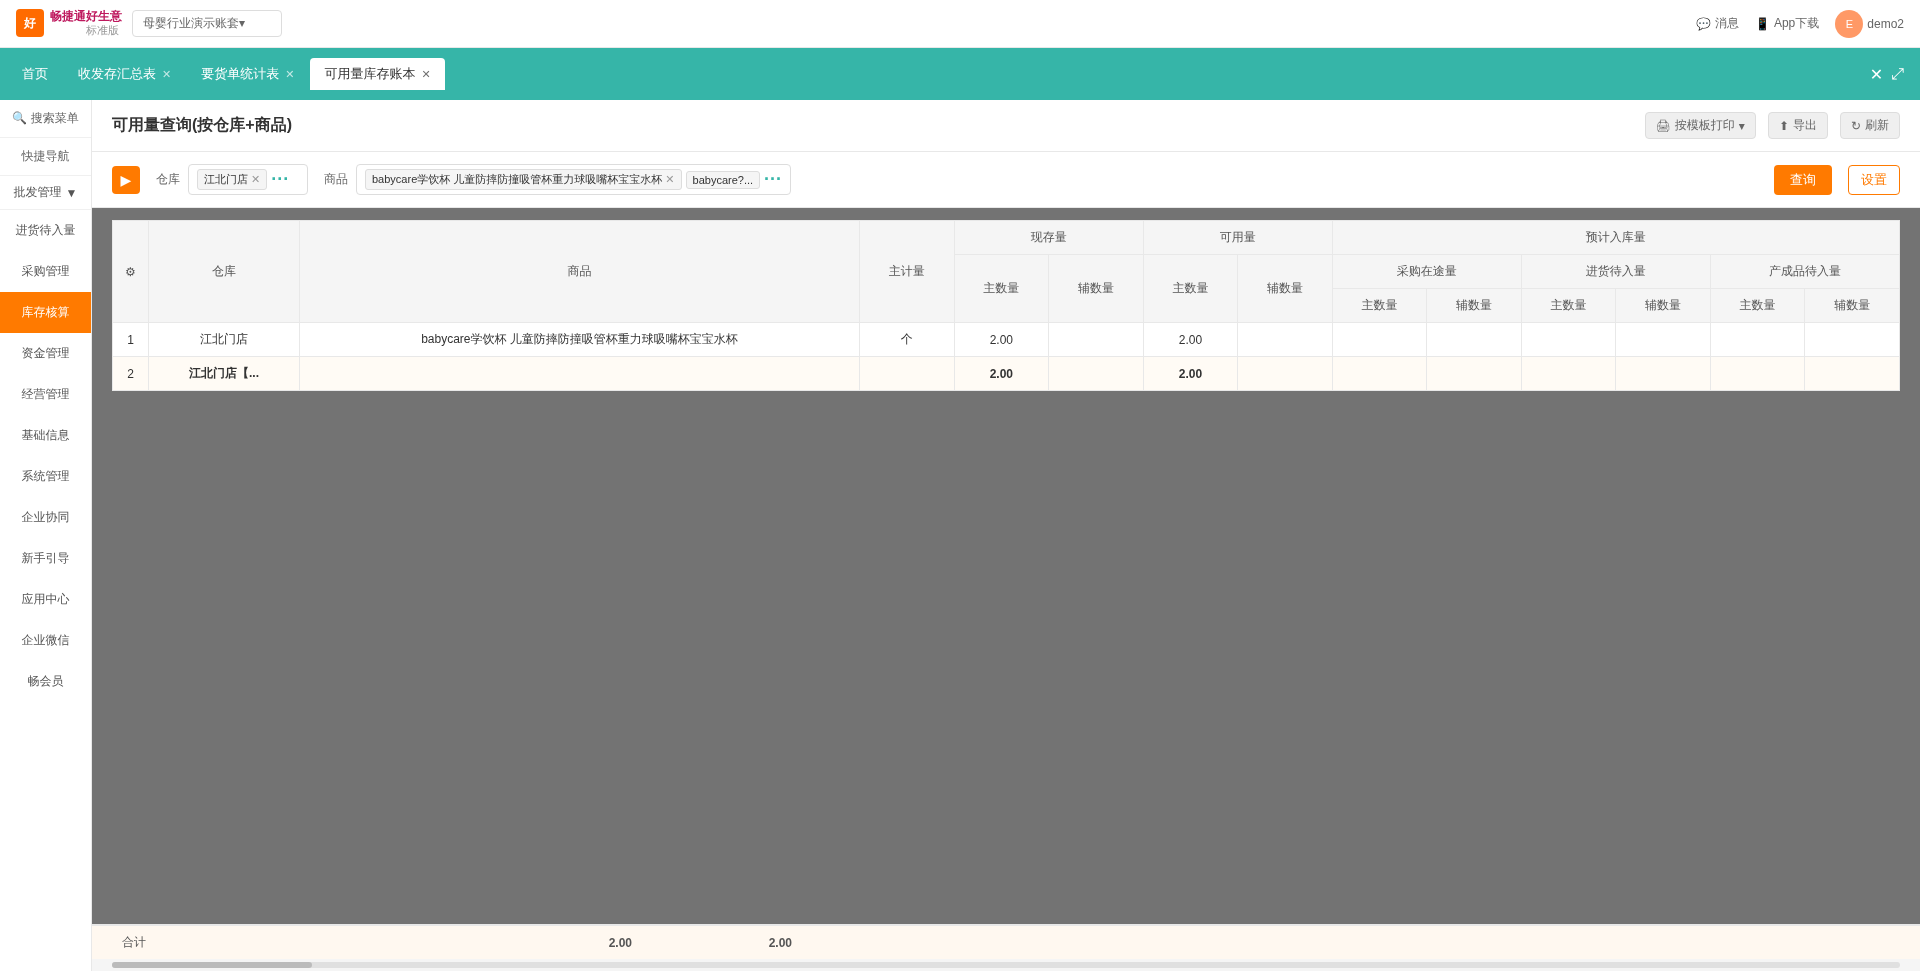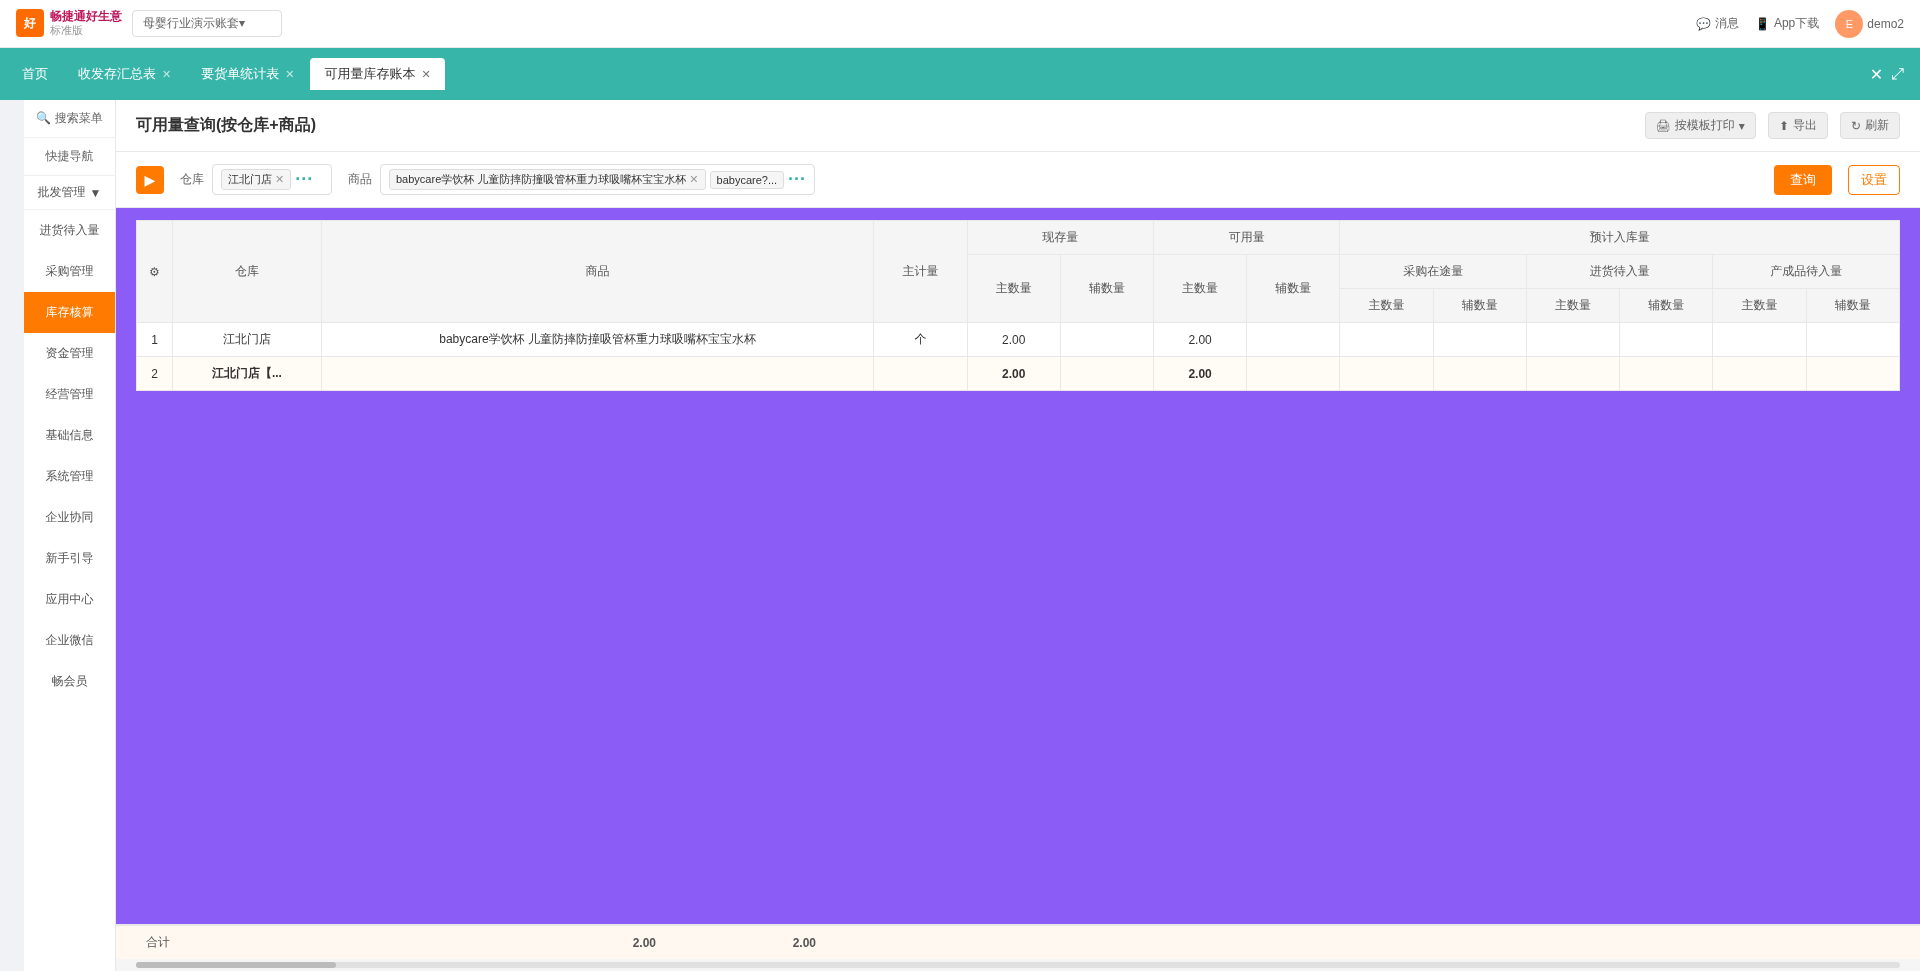--- a/index.html
+++ b/index.html
@@ -13,21 +13,21 @@
       display: flex;
       align-items: center;
       padding: 0 16px;
       justify-content: space-between;
       flex-shrink: 0;
     }
     .top-bar-left { display: flex; align-items: center; gap: 10px; }
     .logo-area { display: flex; align-items: center; gap: 6px; }
     .logo-icon { width: 28px; height: 28px; background: #ff6b00; border-radius: 4px; display: flex; align-items: center; justify-content: center; color: #fff; font-size: 12px; font-weight: bold; }
     .logo-text { font-size: 12px; color: #be185d; line-height: 1.2; font-weight: bold; }
-    .logo-subtext { font-size: 11px; color: #999; }
+    .logo-subtext { font-size: 11px; color: #999; margin-left: 36px; }
     .industry-selector { display: flex; align-items: center; padding: 4px 10px; border: 1px solid #ddd; border-radius: 4px; cursor: pointer; font-size: 12px; color: #666; min-width: 150px; }
     .top-bar-right { display: flex; align-items: center; gap: 16px; }
     .top-bar-icon { display: flex; align-items: center; gap: 4px; font-size: 12px; color: #666; cursor: pointer; }
     .user-avatar { width: 28px; height: 28px; background: #ff9966; border-radius: 50%; display: flex; align-items: center; justify-content: center; color: #fff; font-size: 11px; }
 
     
     .tab-bar {
       height: 52px;
       background: #36b5a8;
       display: flex;
@@ -59,21 +59,20 @@
 
     
     .sidebar {
       width: 92px;
       background: #fff;
       border-right: 1px solid #e8e8e8;
       display: flex;
       flex-direction: column;
       flex-shrink: 0;
       overflow-y: auto;
-      margin-left: 24px;
     }
     .sidebar-search {
       padding: 10px 8px;
       border-bottom: 1px solid #f0f0f0;
       font-size: 12px;
       color: #666;
       text-align: center;
       cursor: pointer;
     }
     .sidebar-nav {
@@ -110,21 +109,21 @@
       justify-content: center;
       gap: 4px;
     }
 
     
     .content-area {
       flex: 1;
       display: flex;
       flex-direction: column;
       overflow: hidden;
-      background: #8b5cf6;
+      background: #737373;
     }
 
     
     .page-header {
       background: #fff;
       padding: 12px 20px 0 20px;
       border-bottom: 1px solid #e8e8e8;
       display: flex;
       align-items: center;
       justify-content: space-between;

